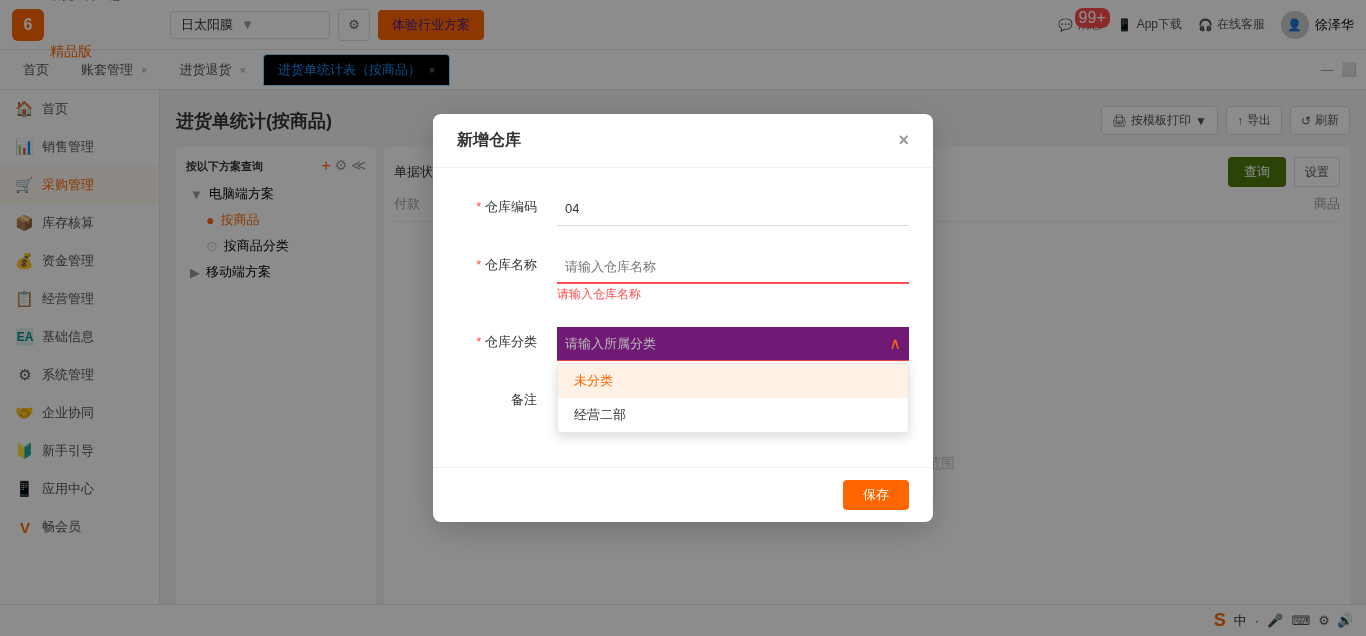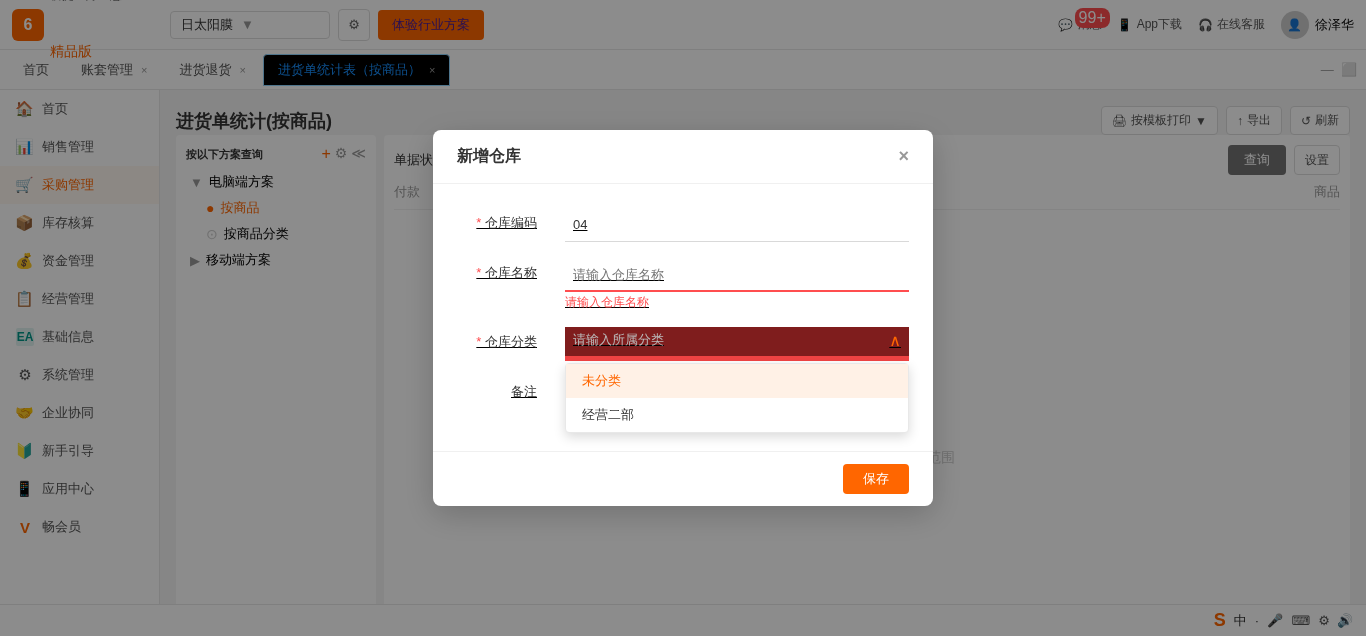--- a/index.html
+++ b/index.html
@@ -159,37 +159,38 @@
       display: flex;
       flex-direction: column;
       overflow: hidden;
       background: #f5f5f5;
       padding: 16px;
     }
     .page-title {
       font-size: 18px;
       font-weight: bold;
       color: #333;
+      margin-bottom: 12px;
       display: flex; justify-content: space-between; align-items: center;
     }
     .page-actions {
       display: flex; gap: 8px; align-items: center;
     }
     .btn-outline {
       border: 1px solid #ddd;
       background: #fff;
       border-radius: 4px;
       padding: 5px 10px;
       cursor: pointer;
       font-size: 12px;
       color: #555;
       display: flex; align-items: center; gap: 4px;
     }
     .btn-primary {
-      background: #737373;
+      background: #4d7c0f;
       color: #fff;
       border: none;
       border-radius: 4px;
       padding: 6px 16px;
       cursor: pointer;
       font-size: 13px;
     }
     .filter-tree {
       display: flex; flex-direction: column; gap: 4px;
       width: 100%;
@@ -229,23 +230,22 @@
       font-size: 16px; font-weight: bold; color: #333;
     }
     .dialog-close {
       cursor: pointer; color: #999; font-size: 18px;
     }
     .dialog-body {
       padding: 24px;
     }
     .form-row {
       display: flex; align-items: flex-start;
-      margin-bottom: 16px;
-      gap: 28px;
-      text-decoration: underline;
+      margin-bottom: 24px;
+      gap: 20px;
     }
     .form-label {
       width: 80px;
       font-size: 13px;
       color: #333;
       padding-top: 6px;
       text-align: right;
       flex-shrink: 0;
     }
     .form-label.required::before {
@@ -272,27 +272,27 @@
     }
     .error-msg {
       color: #ff4d4f;
       font-size: 12px;
       margin-top: 2px;
     }
     .select-field {
       width: 100%;
       height: 34px;
       border: none;
-      border-bottom: 5px solid #ef4444;
+      border-bottom: 1px solid #ef4444;
       outline: none;
       font-size: 13px;
       padding: 4px 8px;
       color: #999;
-      background: #7f1d1d;
-      display: flex; justify-content: space-between;
+      background: #701a75;
+      display: flex; align-items: center; justify-content: space-between;
       cursor: pointer;
     }
     .select-dropdown {
       position: absolute;
       top: 36px; left: 0;
       right: 0;
       background: #fff;
       border: 1px solid #e8e8e8;
       border-radius: 4px;
       box-shadow: 0 4px 12px rgba(0,0,0,0.15);

